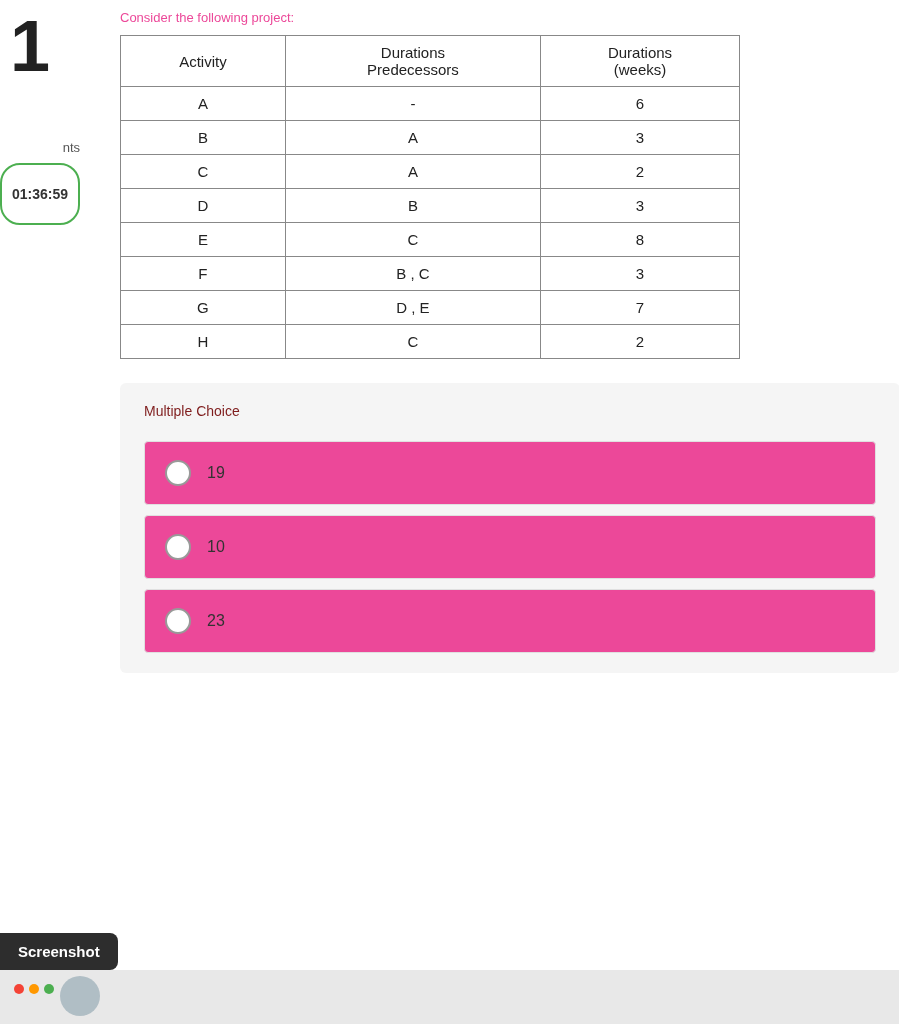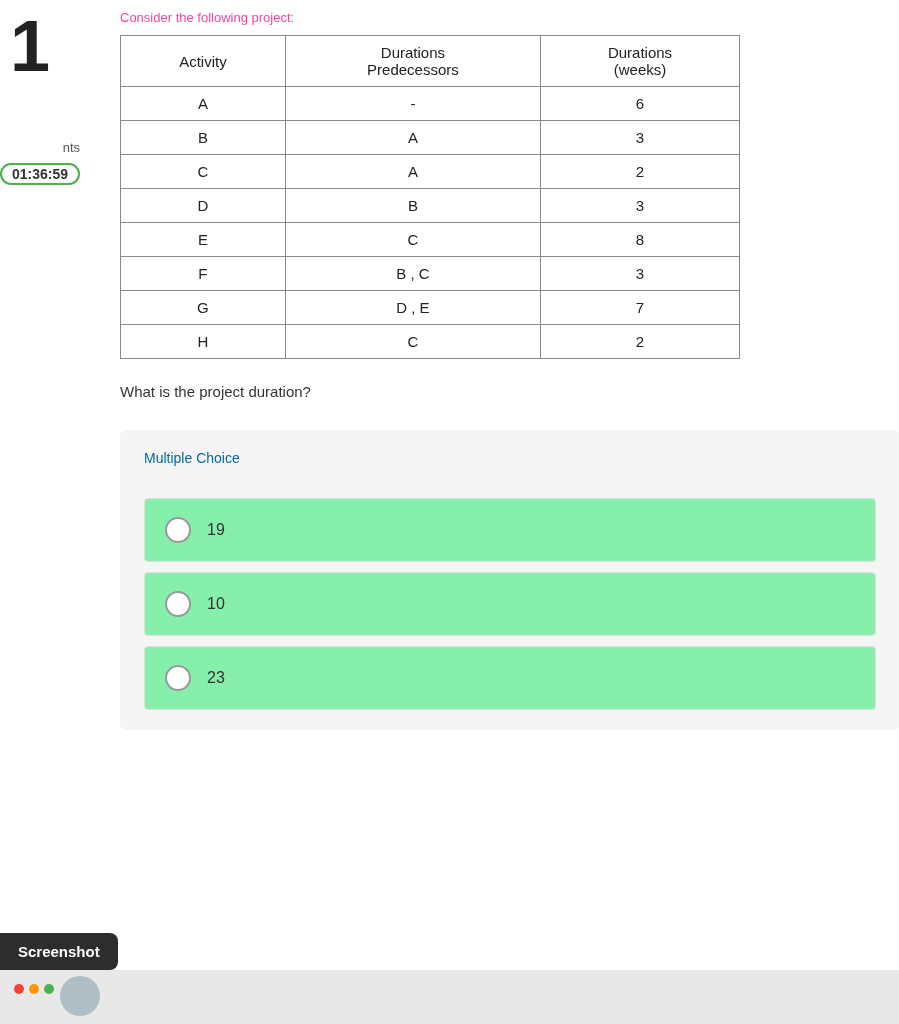--- a/index.html
+++ b/index.html
@@ -40,21 +40,21 @@
 
     .sidebar-label {
       font-size: 13px;
       color: #555;
     }
 
     .timer-badge {
       background: #fff;
       border: 2px solid #4caf50;
       border-radius: 20px;
-      padding: 1px 10px;
+      padding: 21px 10px;
       font-size: 14px;
       color: #333;
       font-weight: bold;
     }
 
     .main-content {
       margin-left: 90px;
       padding: 10px 20px 20px 30px;
     }
 
@@ -92,29 +92,29 @@
 
     .multiple-choice-section {
       background: #f5f5f5;
       border-radius: 6px;
       padding: 20px 24px 10px 24px;
       width: 780px;
     }
 
     .mc-label {
       font-size: 14px;
-      color: #0369a1;
-      margin-bottom: 32px;
+      color: #7f1d1d;
+      margin-bottom: 22px;
     }
 
     .choice-row {
       display: flex;
       align-items: center;
       gap: 16px;
-      background: #86efac;
+      background: #ec4899;
       border-radius: 4px;
       padding: 18px 20px;
       margin-bottom: 10px;
       border: 1px solid #e0e0e0;
     }
 
     .choice-radio {
       width: 26px;
       height: 26px;
       border-radius: 50%;
@@ -244,21 +244,20 @@
           <td>7</td>
         </tr>
         <tr>
           <td>H</td>
           <td>C</td>
           <td>2</td>
         </tr>
       </tbody>
   </table>
 
-  <div class="question-text">What is the project duration?</div>
 
   <div class="multiple-choice-section">
     <div class="mc-label">Multiple Choice</div>
     <div id="choices-container">
         <div class="choice-row">
           <div class="choice-radio"></div>
           <span class="choice-label">19</span>
         </div>
         <div class="choice-row">
           <div class="choice-radio"></div>

